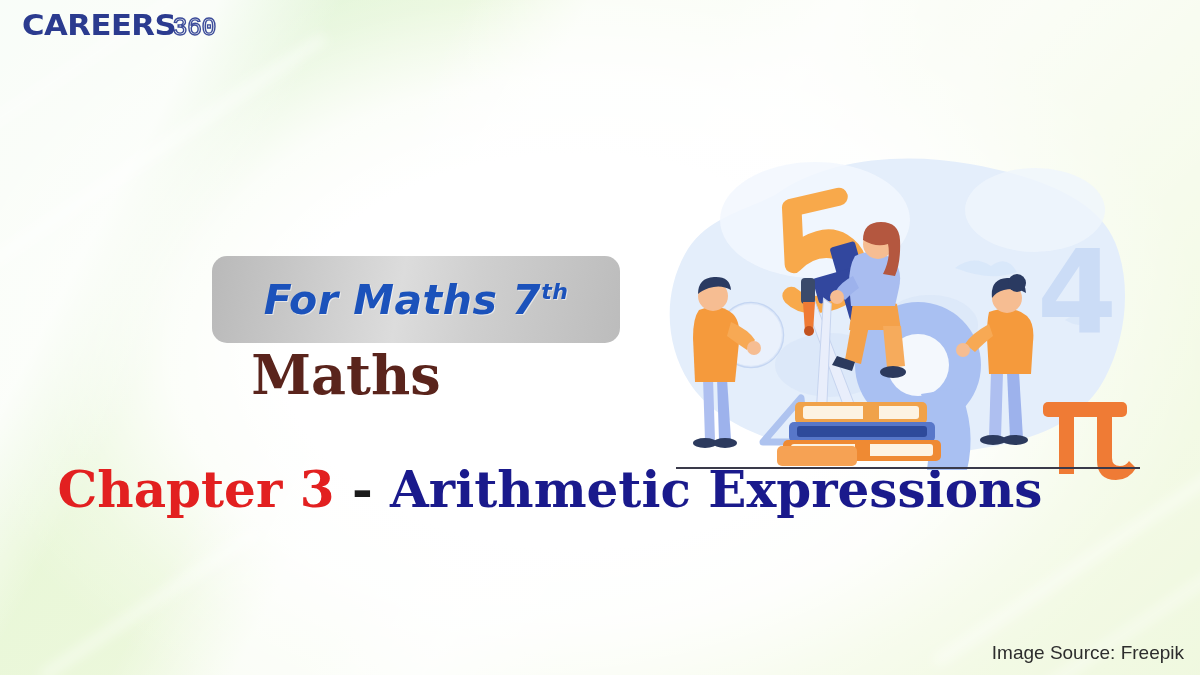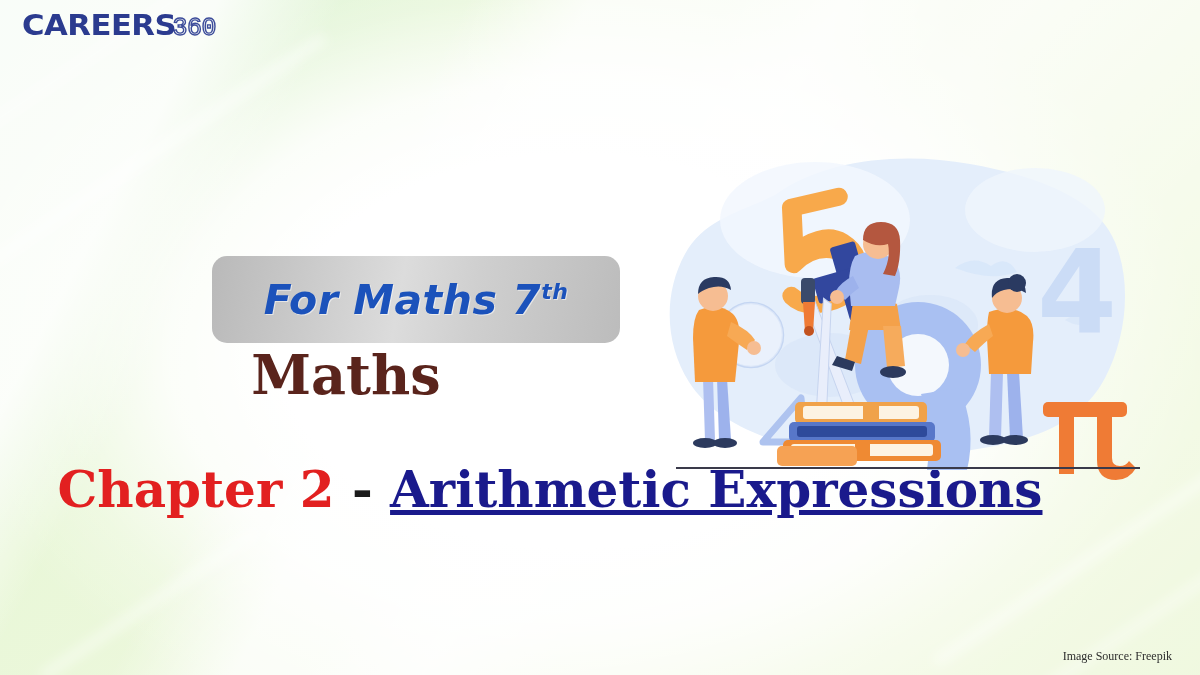--- a/index.html
+++ b/index.html
@@ -67,27 +67,27 @@
   }
   #title-chapter {
     position: absolute; left: 0; top: 465px; width: 1100px;
     text-align: center;
     font-family: "DejaVu Serif", serif;
     font-weight: 700; font-size: 50px; line-height: 1;
     white-space: nowrap;
   }
   #title-chapter .chap { color: #e22020; }
   #title-chapter .dash { color: #1b1b1b; }
-  #title-chapter .topic { color: #1a1a8c; text-decoration: underline; }
+  #title-chapter .topic { color: #1a1a8c; }
 
   
   #credit {
-    position: absolute; right: 28px; bottom: 11px;
-    font-family: Liberation Serif, serif;
-    font-size: 12px; color: #2d2d2d;
+    position: absolute; right: 16px; bottom: 11px;
+    font-family: Liberation Sans, sans-serif;
+    font-size: 19px; color: #2d2d2d;
   }
 
   
   #illu { position: absolute; left: 655px; top: 150px; width: 495px; height: 330px; }
   #illu svg { display: block; width: 100%; height: 100%; }
 
   
   #ground {
     position: absolute; left: 676px; top: 467px; width: 464px; height: 2px;
     background: #3a3a4a;
@@ -110,21 +110,21 @@
   </div>
 
 
   <div id="class-badge">
     <span class="badge-text"><span>For Maths </span><span>7</span><span class="sup">th</span></span>
   </div>
 
   <div id="title-subject">Maths</div>
 
   <div id="title-chapter">
-    <span class="chap">Chapter 2</span>
+    <span class="chap">Chapter 3</span>
     <span class="dash">-</span>
     <span class="topic">Arithmetic Expressions</span>
   </div>
 
   <div id="illu">
     <svg viewBox="0 0 495 330" xmlns="http://www.w3.org/2000/svg">
 
       <path fill="#e4eefb" d="M120,45 C170,8 250,2 315,14 C382,26 442,48 460,92 C478,136 470,190 450,228 C430,266 392,286 340,296 C286,306 222,312 166,302 C110,292 58,270 34,232 C10,194 8,144 30,104 C50,68 86,62 120,45 Z"></path>
 
       <ellipse cx="160" cy="70" rx="95" ry="58" fill="#f2f7fe" opacity="0.85"></ellipse>

